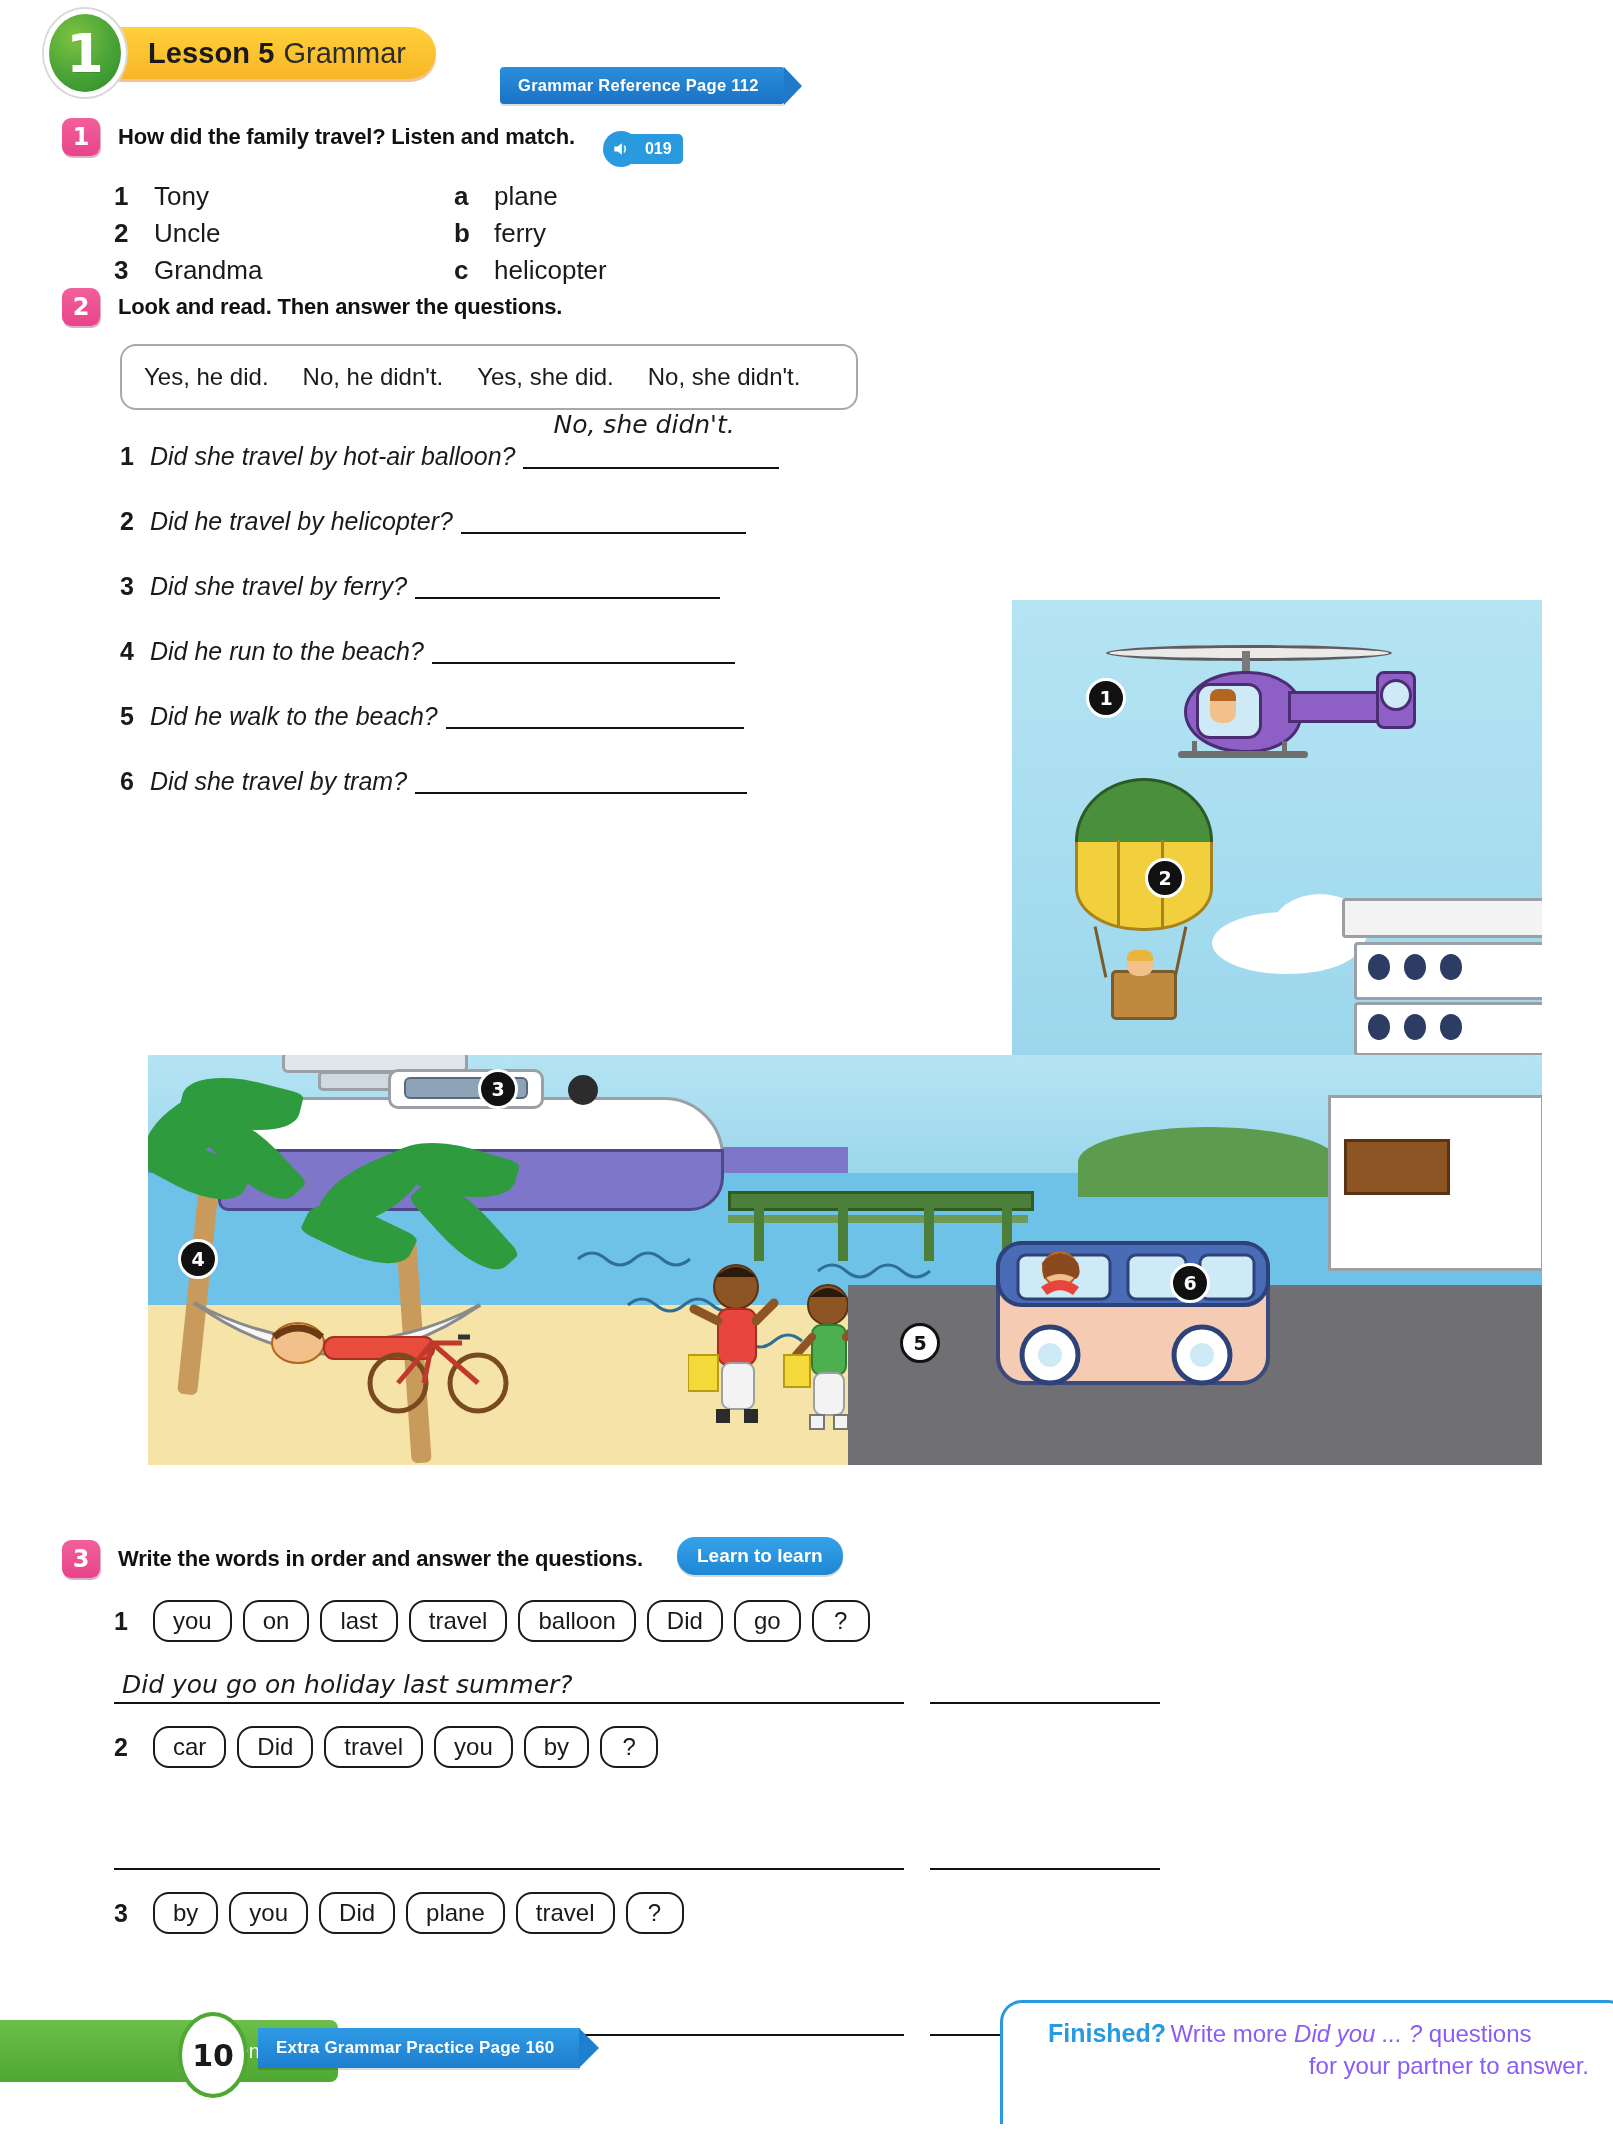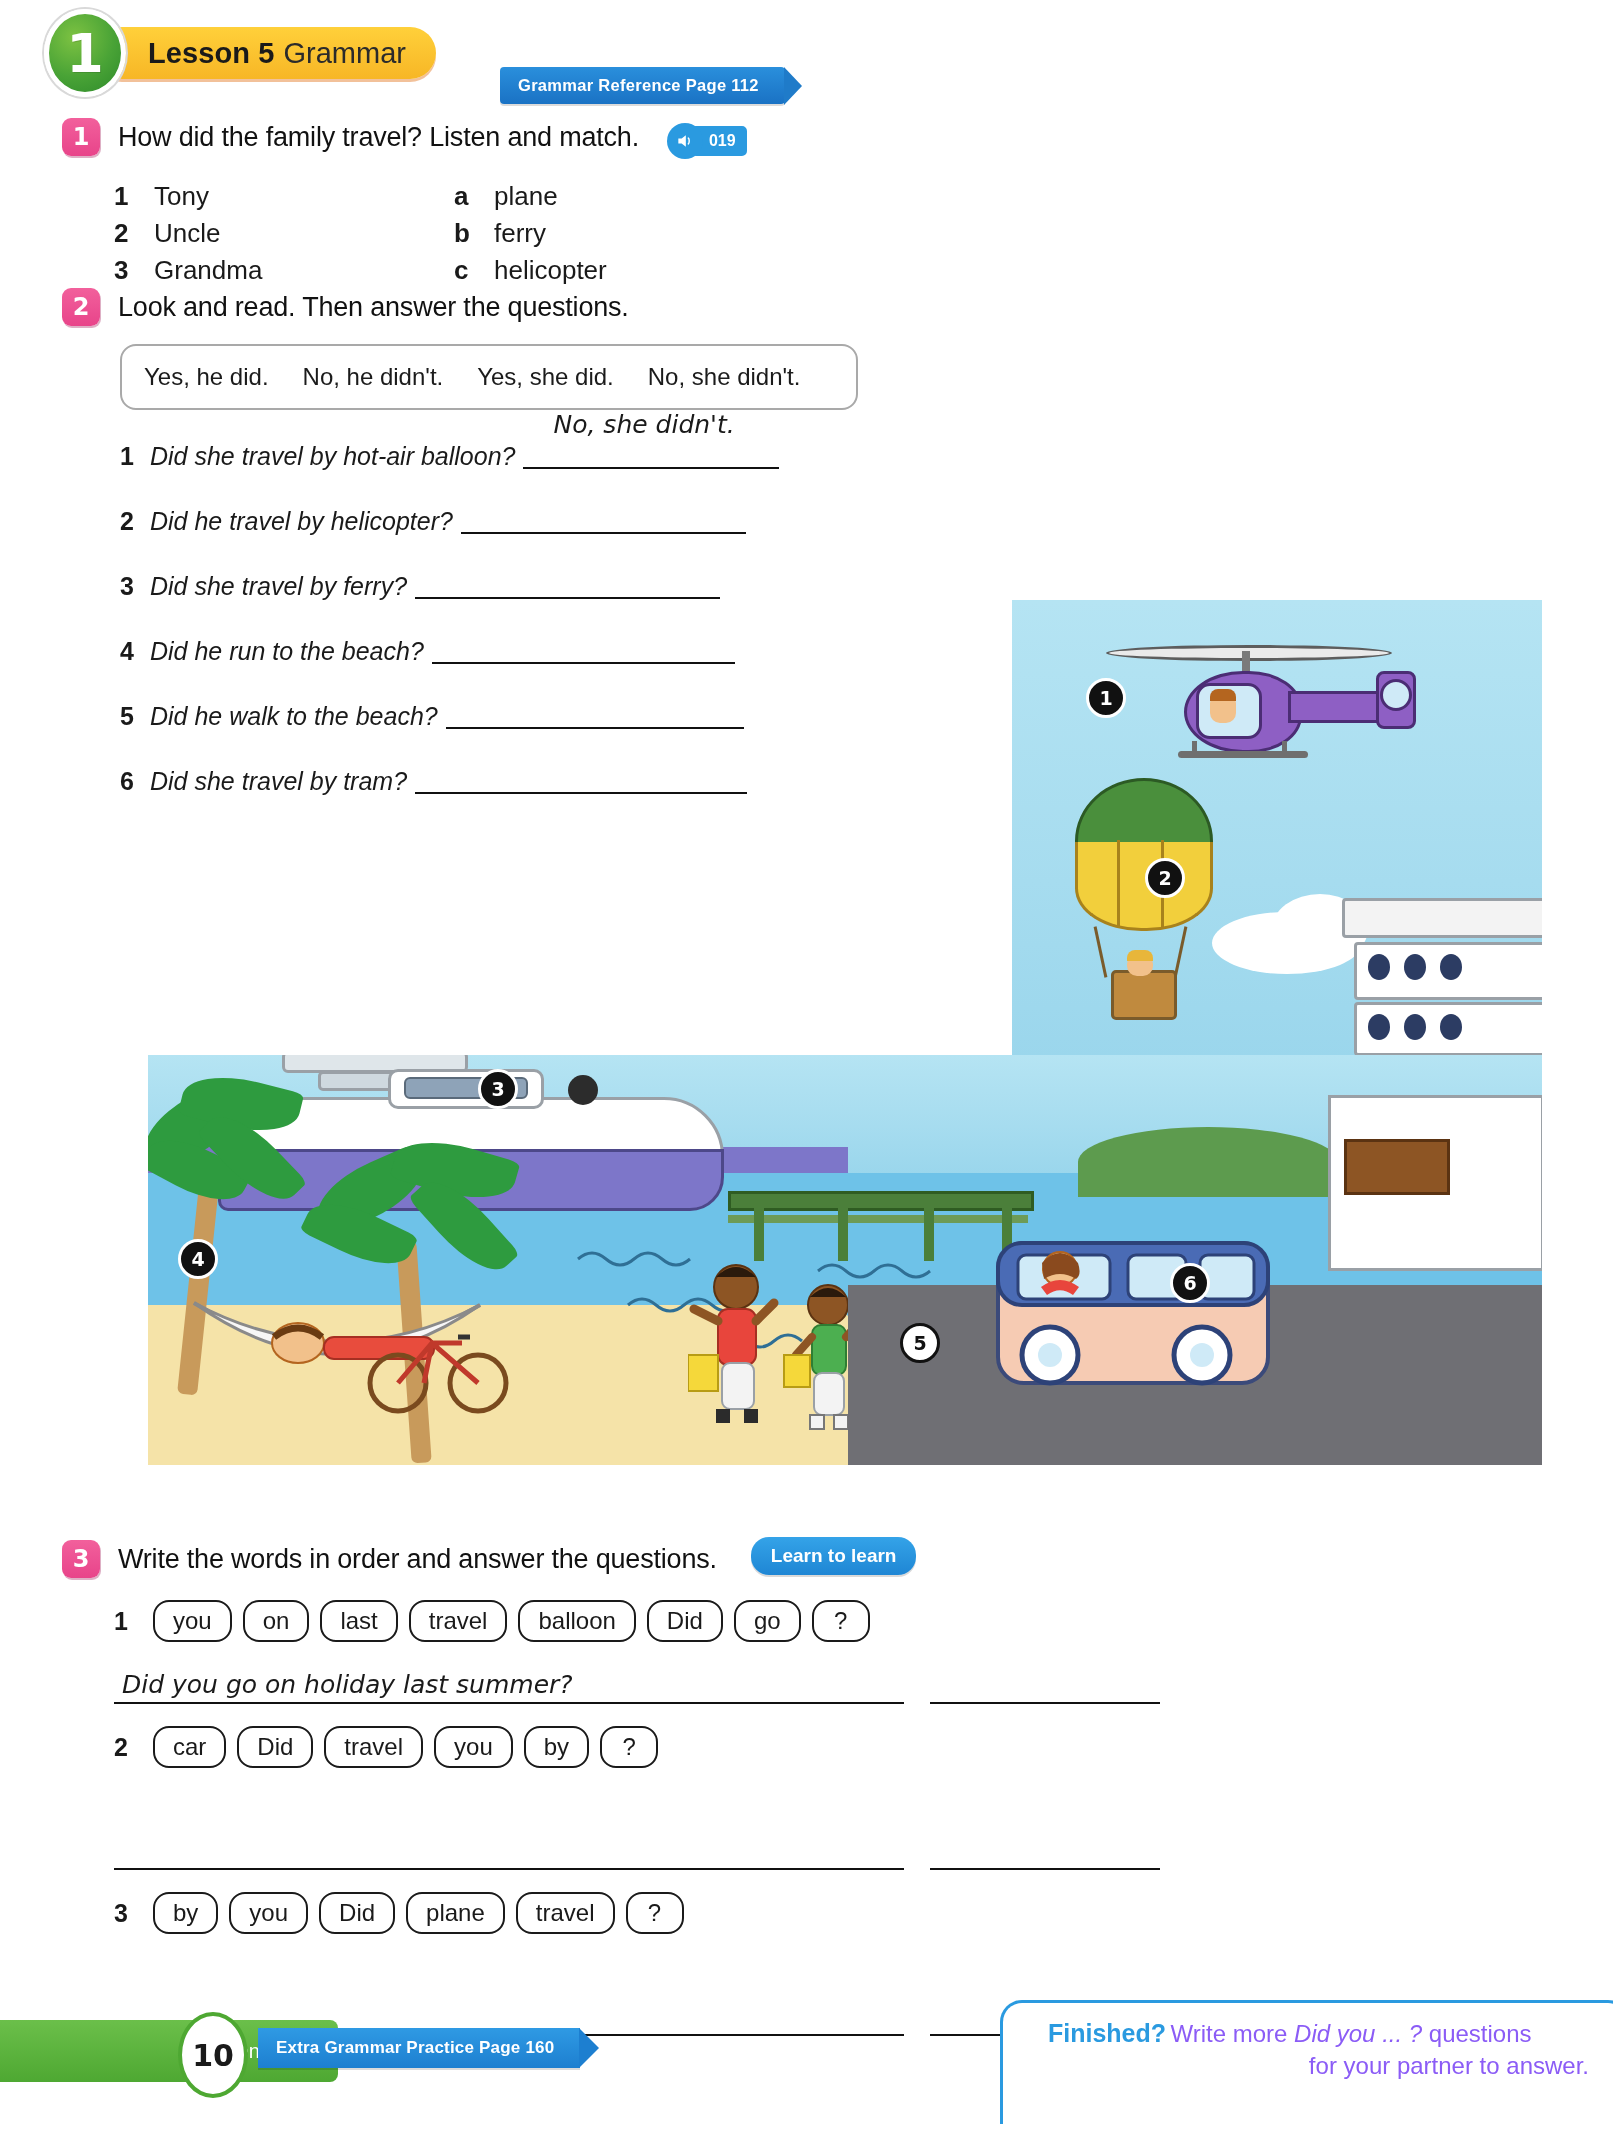--- a/index.html
+++ b/index.html
@@ -53,24 +53,24 @@
   
   .ex-num {
     width:38px; height:38px; border-radius:9px;
     background:linear-gradient(#f2609c,#e8448a);
     color:#ffffff; font-weight:bold; font-size:24px;
     display:flex; align-items:center; justify-content:center;
     box-shadow:1px 2px 0 rgba(160,30,90,.35);
     font-family:"DejaVu Sans", sans-serif;
   }
   .ex-head { display:flex; align-items:center; gap:18px; }
-  .ex-title { font-size:27px; font-weight:normal; color:#111; letter-spacing:-.2px; }
-
-  
-  .audio-badge { display:inline-flex; align-items:center; margin-left:10px; position:relative; top:4px; }
+  .ex-title { font-size:22px; font-weight:bold; color:#111; letter-spacing:-.2px; }
+
+  
+  .audio-badge { display:inline-flex; align-items:center; margin-left:10px; position:relative; top:12px; }
   .audio-badge .spk {
     width:36px; height:36px; border-radius:50%;
     background:#2a9ae0; display:flex; align-items:center; justify-content:center;
     color:#fff; font-size:19px; z-index:2;
   }
   .audio-badge .num {
     background:#2a9ae0; color:#ffffff; font-weight:bold; font-size:16px;
     border-radius:5px; padding:4px 9px 4px 16px; margin-left:-12px;
     border:2px solid #2a9ae0;
   }

